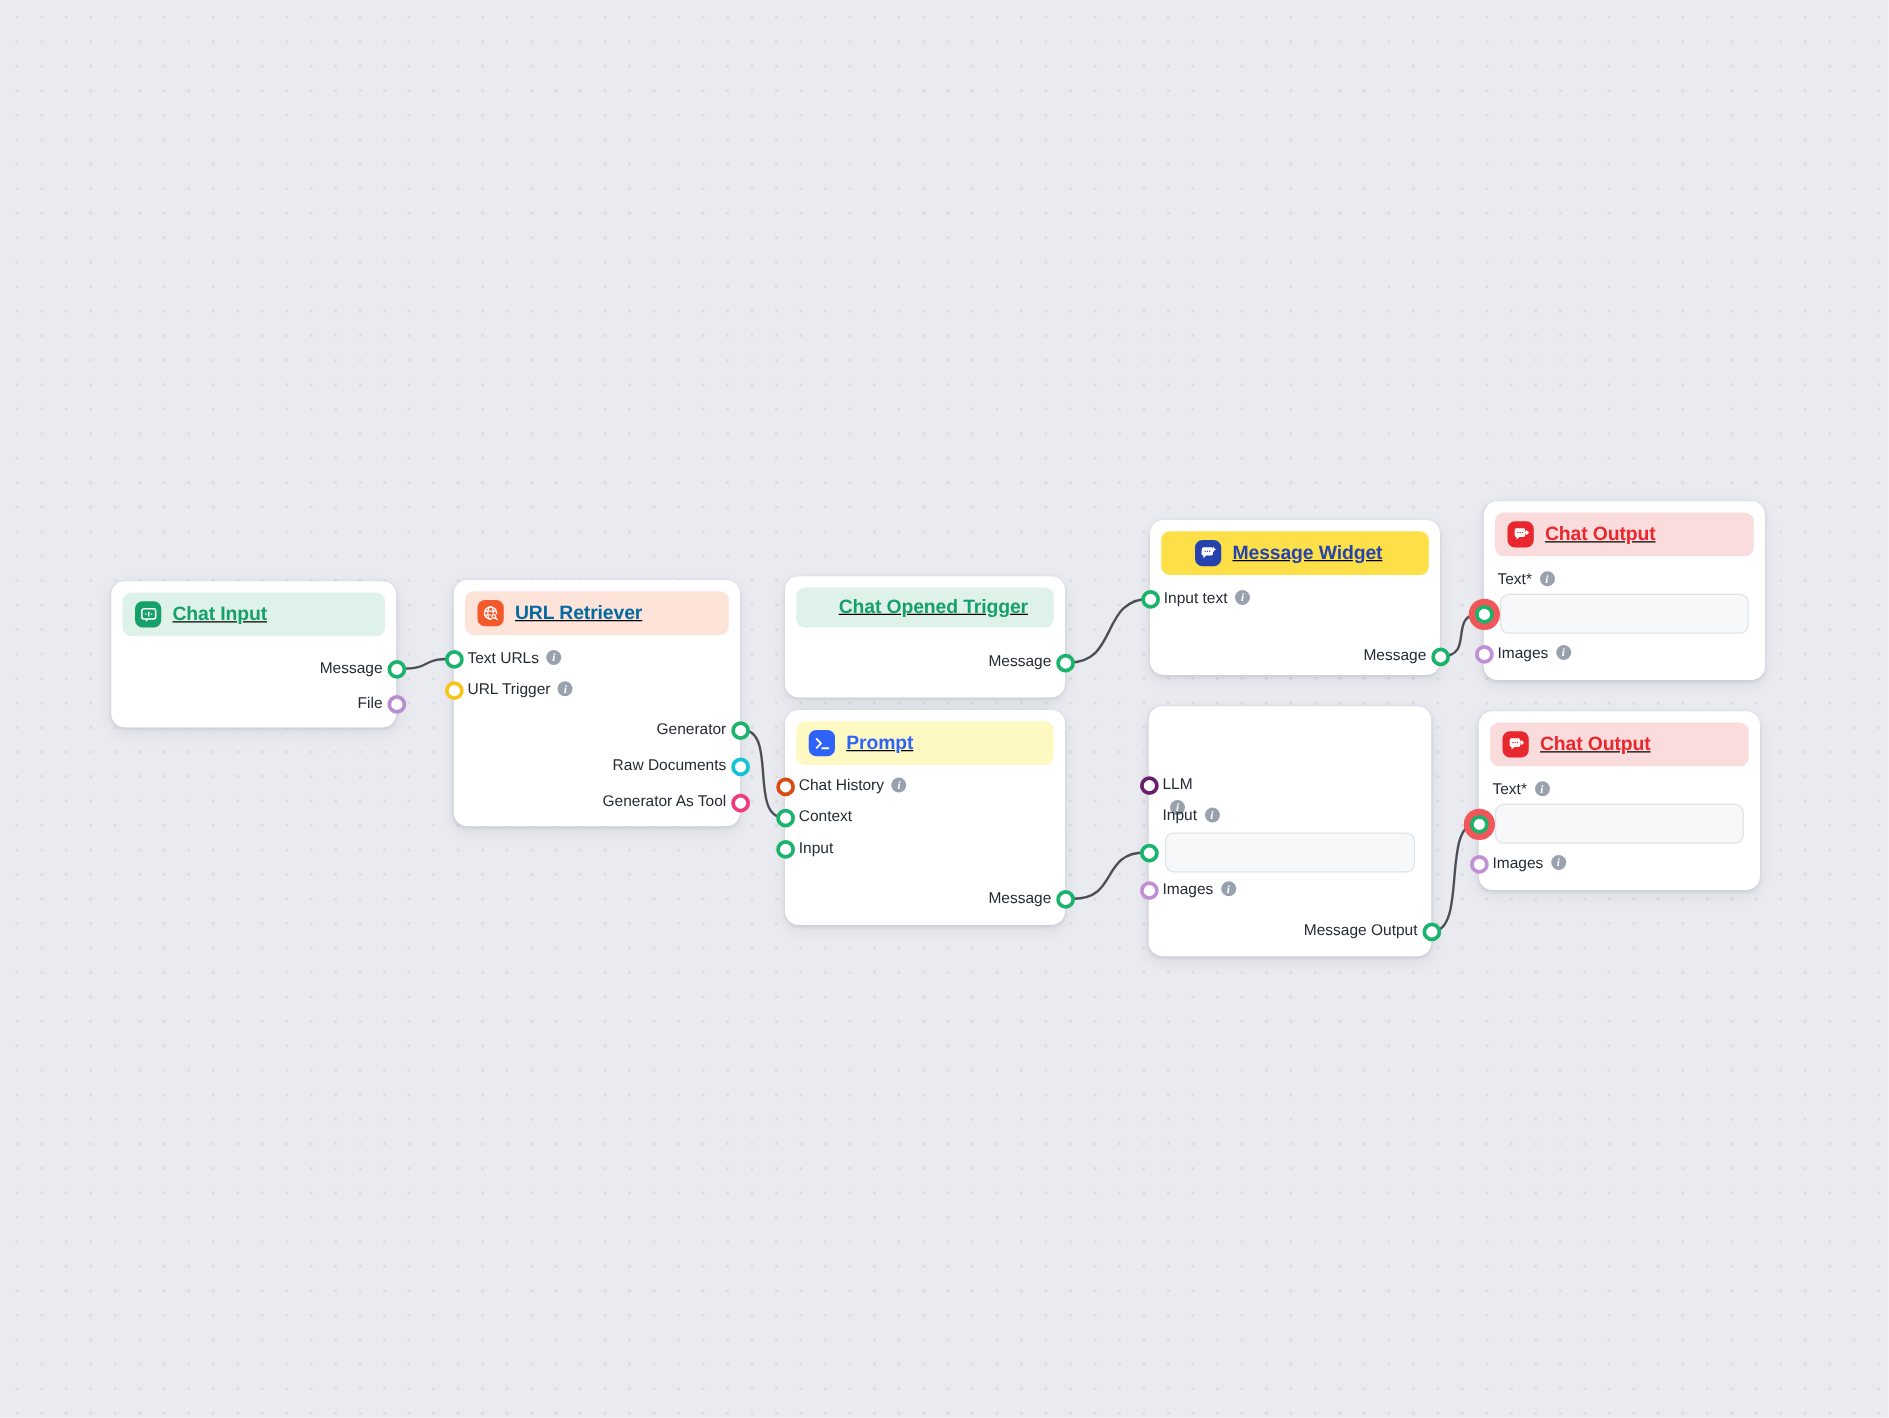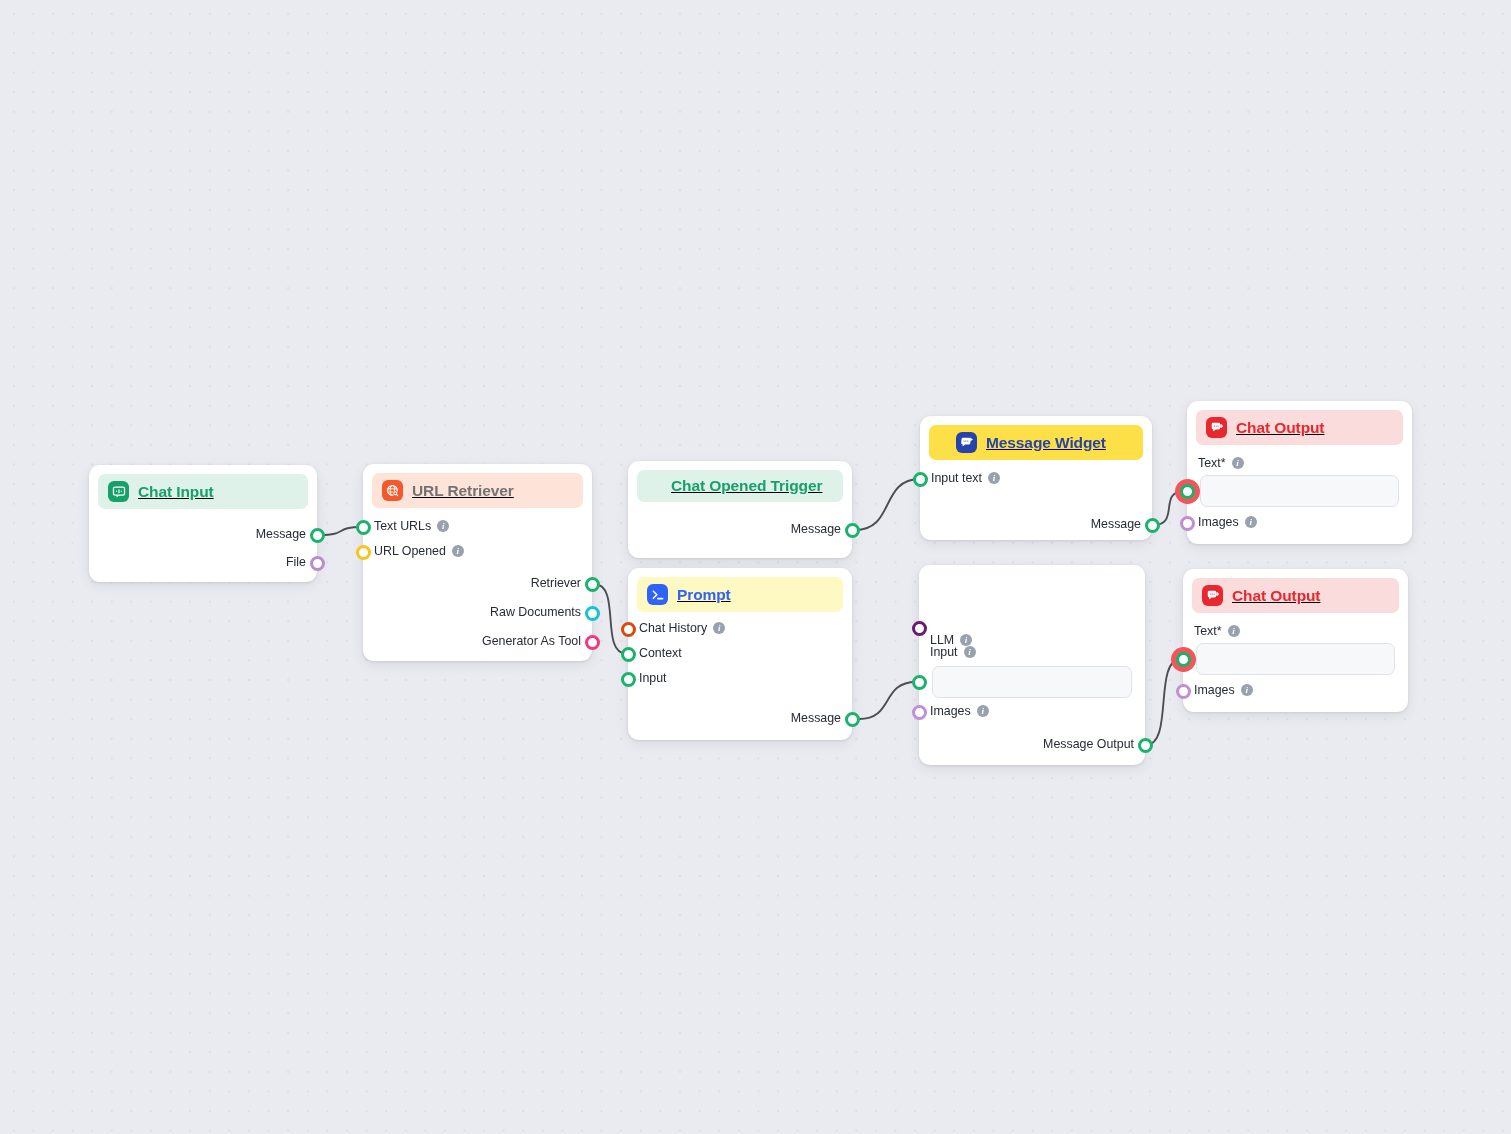--- a/index.html
+++ b/index.html
@@ -158,32 +158,32 @@
           <span class="node-icon" style="background:#f4592b;">
             <svg width="14" height="14" viewBox="0 0 24 24" fill="none">
               <circle cx="11" cy="11" r="8.3" stroke="#fff" stroke-width="2"></circle>
               <ellipse cx="11" cy="11" rx="3.7" ry="8.3" stroke="#fff" stroke-width="1.7"></ellipse>
               <path d="M3 8.4h16M3 13.8h16" stroke="#fff" stroke-width="1.5"></path>
               <circle cx="16.4" cy="16.4" r="4.6" fill="#f4592b"></circle>
               <circle cx="15.7" cy="15.7" r="2.5" stroke="#fff" stroke-width="1.8"></circle>
               <path d="M17.6 17.6l2.4 2.4" stroke="#fff" stroke-width="2" stroke-linecap="round"></path>
             </svg>
           </span>
-          <span class="node-title" style="color:#737373;">URL Retriever</span>
+          <span class="node-title" style="color:#0369a1;">URL Retriever</span>
         </div>
         <div class="port-row" style="left: 11px; top: 55px;">
           <span>Text URLs</span>
           <span class="info">i</span>
         </div>
         <div class="port-row" style="left: 11px; top: 80px;">
-          <span>URL Opened</span>
+          <span>URL Trigger</span>
           <span class="info">i</span>
         </div>
         <div class="port-row right" style="right:11px; top:112px;">
-          <span>Retriever</span>
+          <span>Generator</span>
         </div>
         <div class="port-row right" style="right:11px; top:141px;">
           <span>Raw Documents</span>
         </div>
         <div class="port-row right" style="right:11px; top:170px;">
           <span>Generator As Tool</span>
         </div>
       </div>
       <div class="node" style="left:628px; top:461px; width:224px; height:97px;">
         <div class="node-header" style="background:#dff2e9;">
@@ -232,21 +232,21 @@
         </div>
         <div class="port-row" style="left: 11px; top: 55px;">
           <span>Input text</span>
           <span class="info">i</span>
         </div>
         <div class="port-row right" style="right:11px; top:101px;">
           <span>Message</span>
         </div>
       </div>
       <div class="node" style="left:919px; top:565px; width:226px; height:200px;">
-        <div class="port-row" style="left: 11px; top: 68px;">
+        <div class="port-row" style="left: 11px; top: 55px; flex-direction: column;">
           <span>LLM</span>
           <span class="info">i</span>
         </div>
         <div class="port-row" style="left: 11px; top: 139px;">
           <span>Images</span>
           <span class="info">i</span>
         </div>
         <div class="field-label" style="left:11px; top:80px;">
           <span>Input</span>
           <span class="info">i</span>

